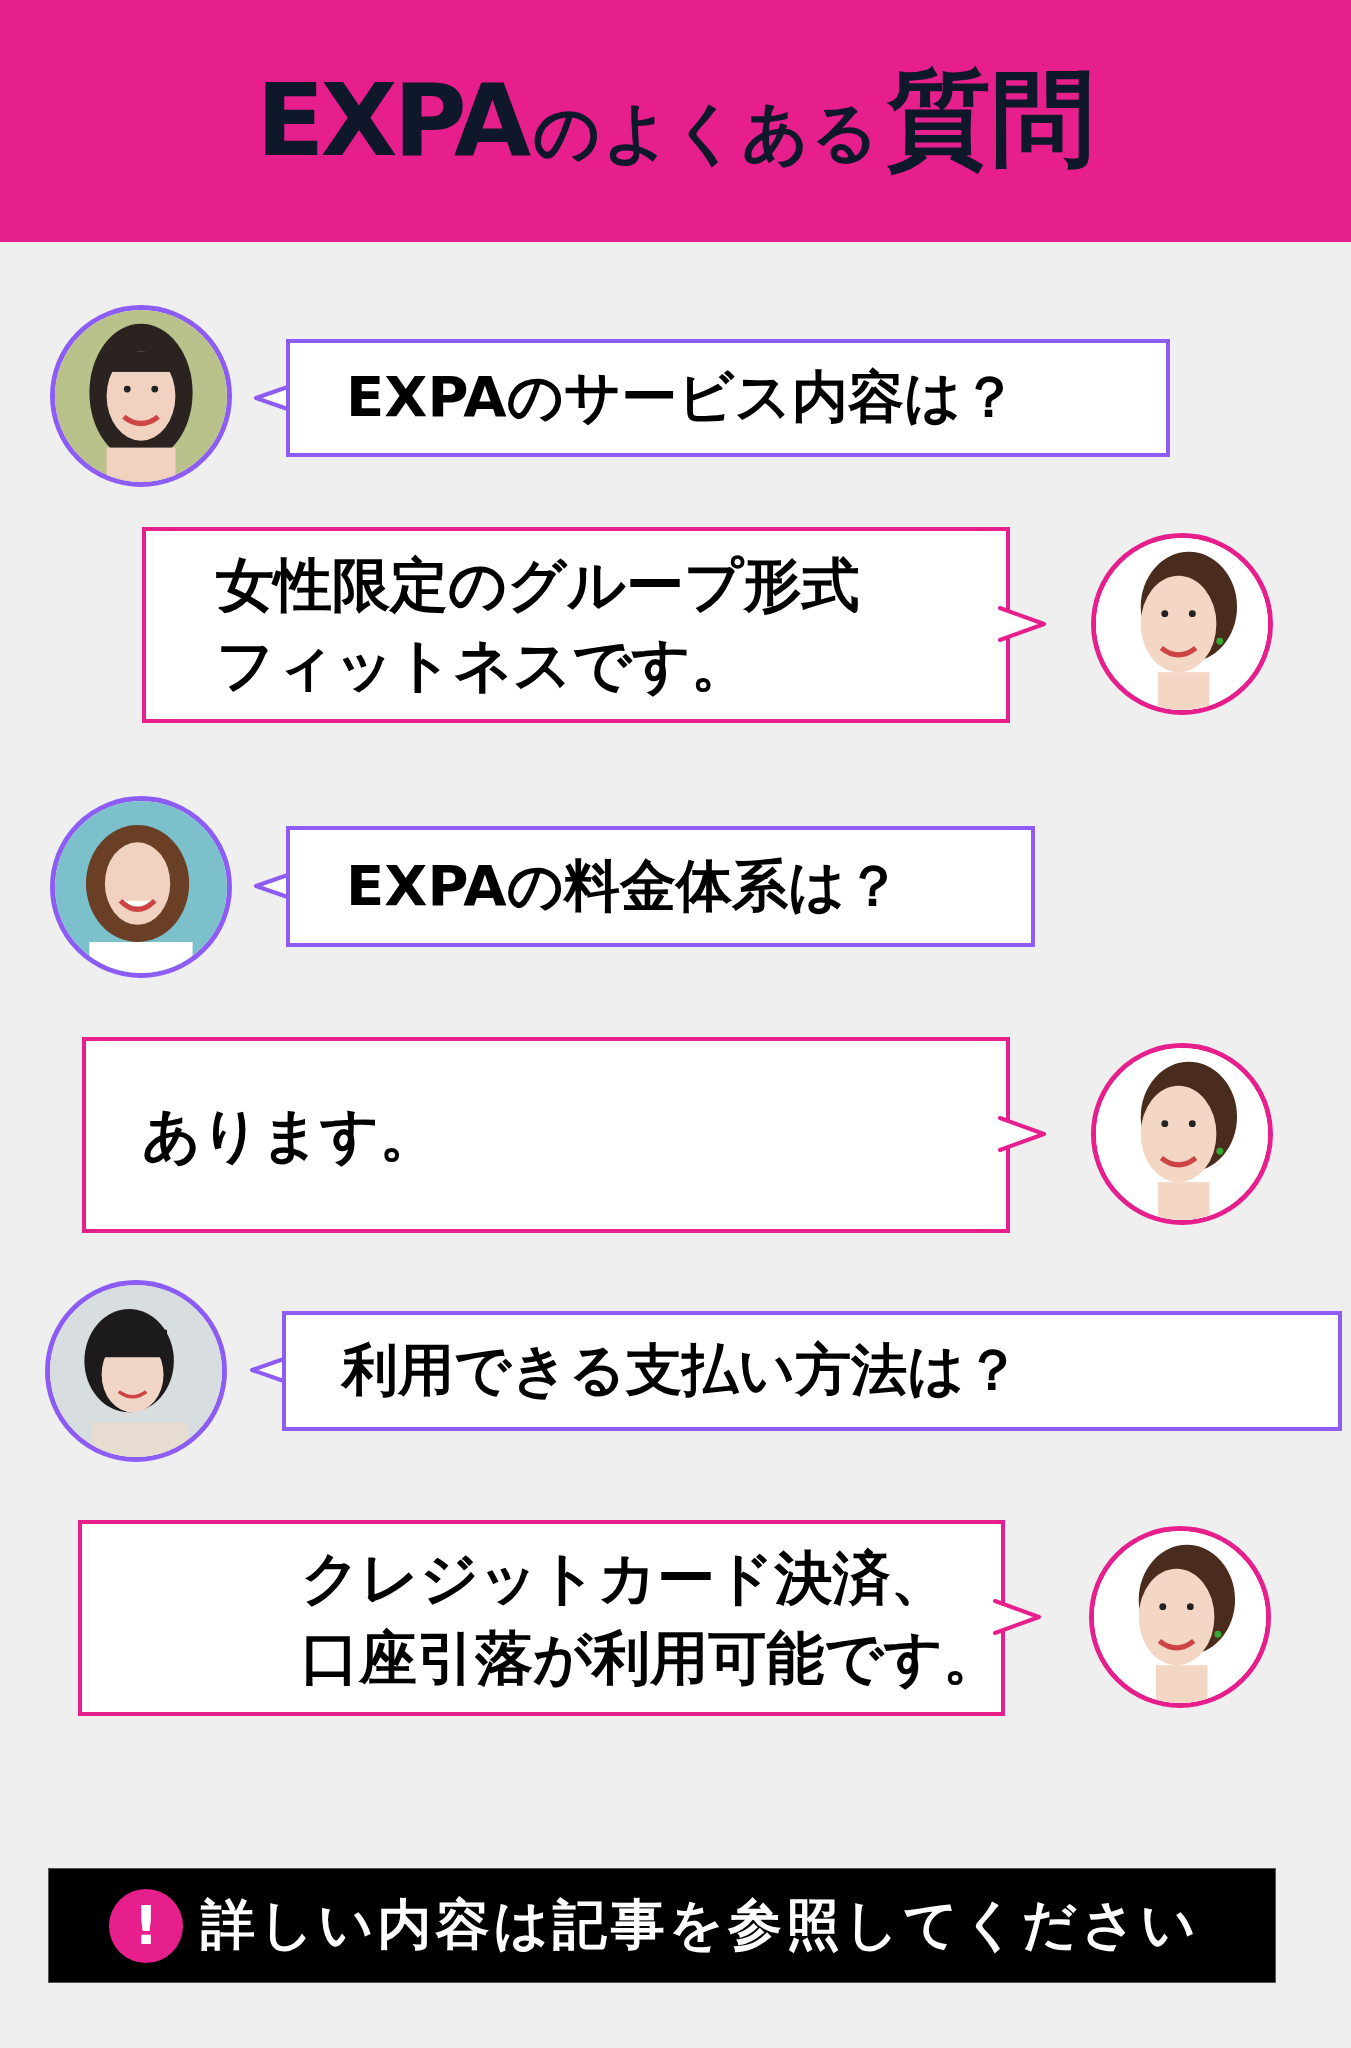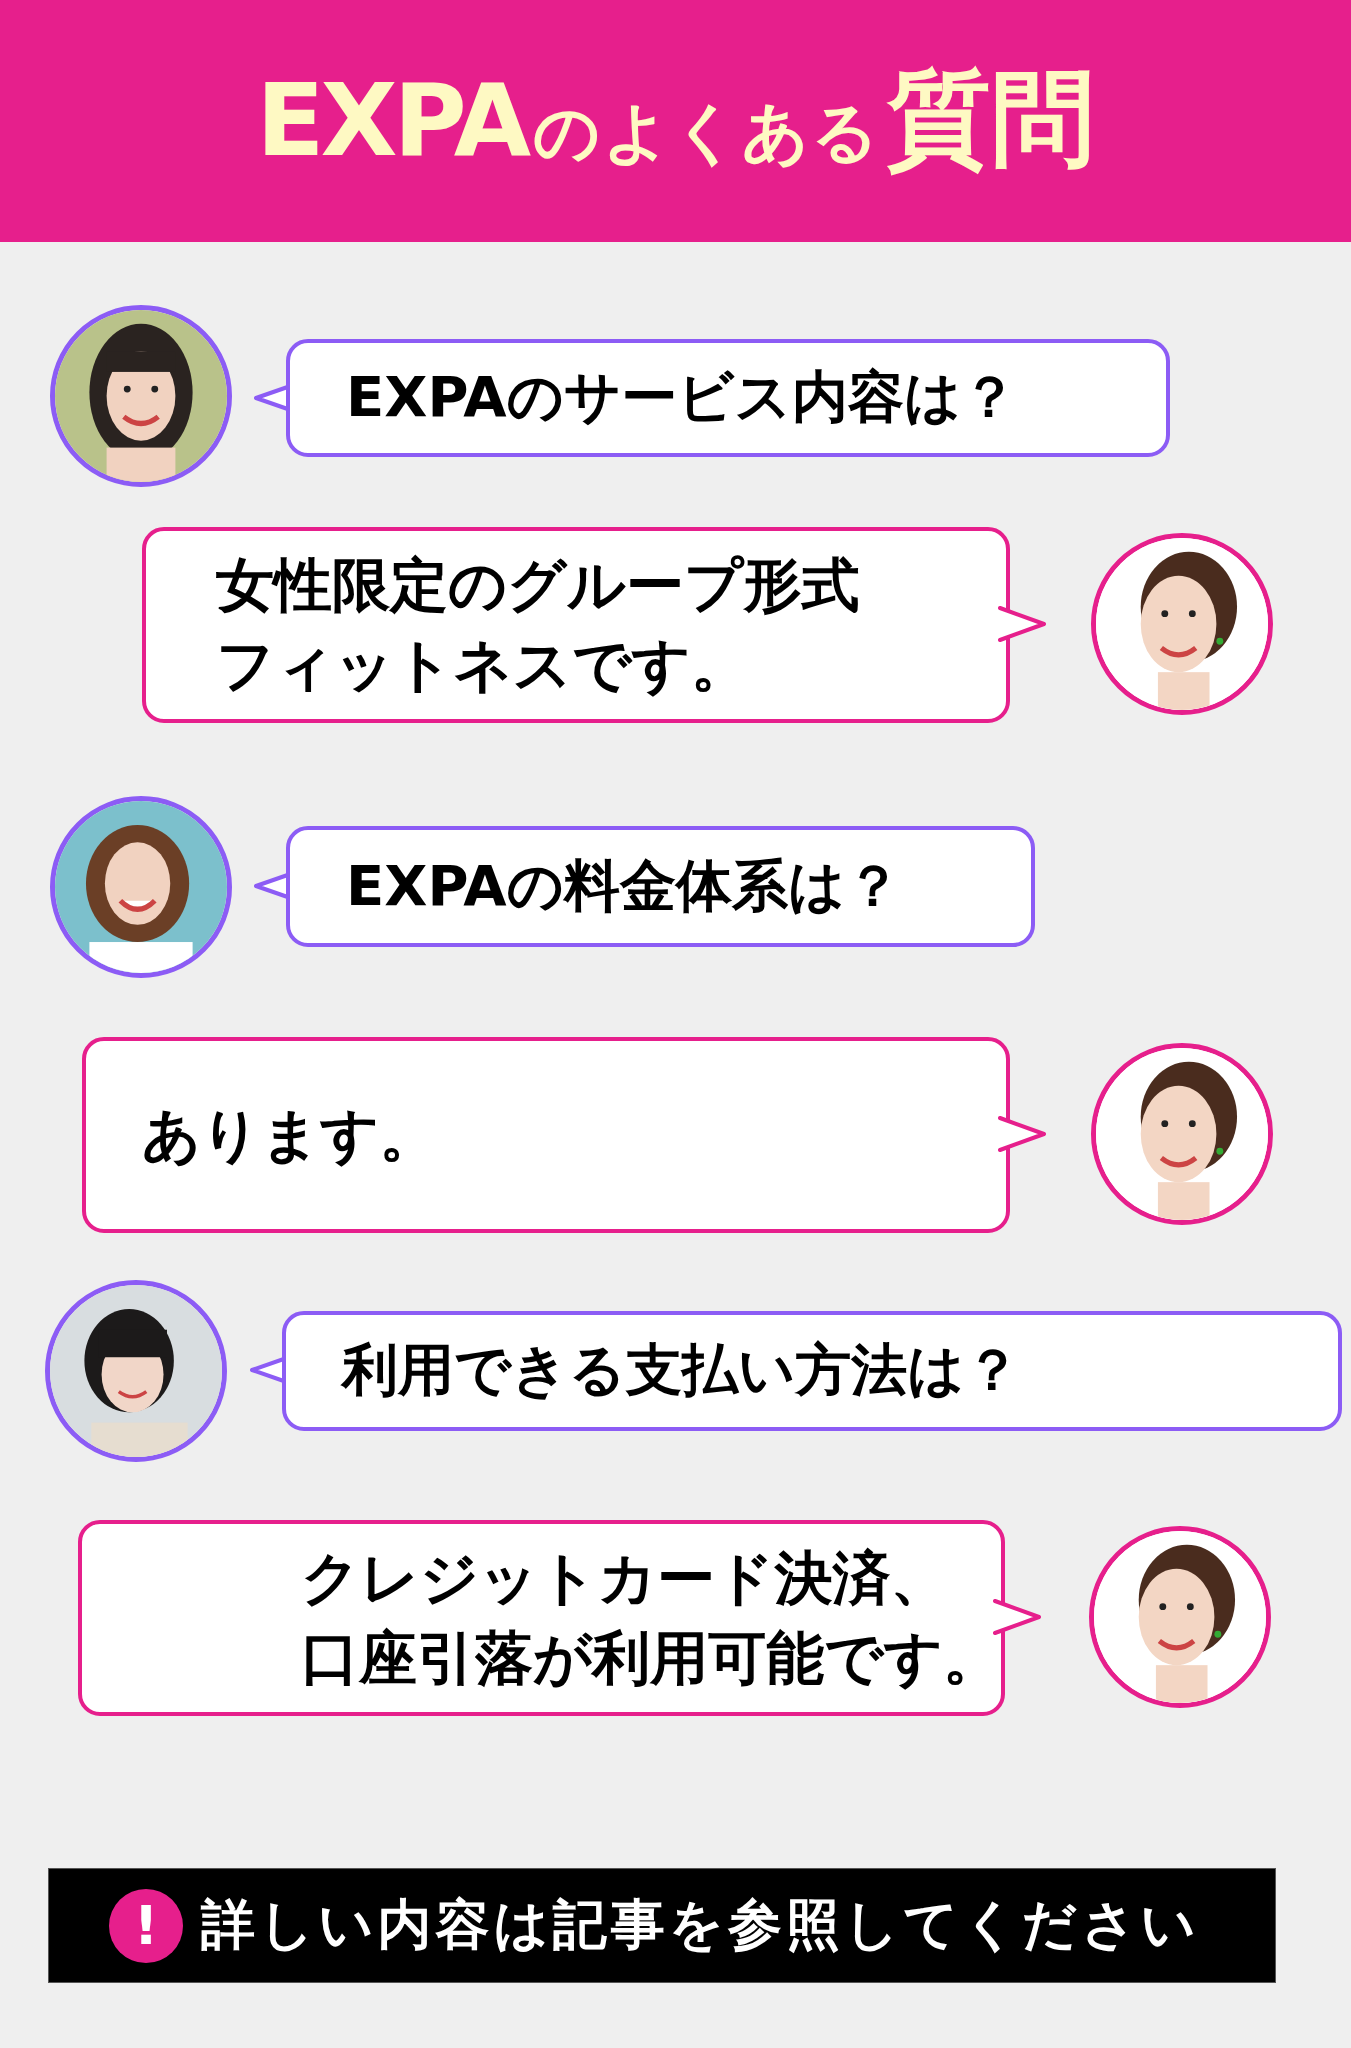--- a/index.html
+++ b/index.html
@@ -1,26 +1,26 @@
 <!DOCTYPE html>
 <html><head>
 <meta charset="utf-8">
 <style>
   html,body{margin:0;padding:0;}
   body{width:1351px;height:2048px;background:#efefef;position:relative;overflow:hidden;font-family:"DejaVu Sans","Liberation Sans",sans-serif;}
   .header{position:absolute;left:0;top:0;width:1351px;height:242px;background:#e61f8c;display:flex;align-items:center;justify-content:center;}
-  .title{color:#fef9c3;font-weight:bold;display:flex;align-items:baseline;gap:6px;}
+  .title{color:#0f172a;font-weight:bold;display:flex;align-items:baseline;gap:6px;}
   .title .t1{font-size:100px;letter-spacing:-4px;}
   .title .t2{font-size:66px;letter-spacing:2px;}
   .title .t3{font-size:104px;}
   .avatar{position:absolute;width:172px;height:172px;border-radius:50%;box-sizing:border-box;overflow:hidden;}
   .avatar.q{border:5px solid #8c5cf5;}
   .avatar.a{border:5px solid #e61f8c;background:#fff;}
   .avatar svg{width:100%;height:100%;display:block;}
-  .bubble{position:absolute;background:#fff;box-sizing:border-box;display:flex;align-items:center;color:#000;font-weight:bold;border-radius:22px;}
+  .bubble{position:absolute;background:#fff;box-sizing:border-box;display:flex;align-items:center;color:#000;font-weight:bold;}
   .bubble.q{border:4px solid #8c5cf5;font-size:56px;padding-left:56px;}
   .bubble.a{border:4px solid #e61f8c;font-size:58px;line-height:80px;padding-left:70px;}
   .bubble .line{display:block;white-space:nowrap;}
   .tail{position:absolute;width:60px;height:50px;}
   .footer{position:absolute;left:48px;top:1868px;width:1228px;height:115px;background:#000;border:1px solid #555;box-sizing:border-box;display:flex;align-items:center;padding-left:60px;}
   .alert-icon{width:74px;height:74px;border-radius:50%;background:#e61f8c;color:#fff;font-weight:bold;font-size:54px;display:flex;align-items:center;justify-content:center;margin-right:18px;}
   .footer-text{color:#fff;font-weight:bold;font-size:54px;letter-spacing:4px;white-space:nowrap;}
 </style>
 </head>
 <body>

